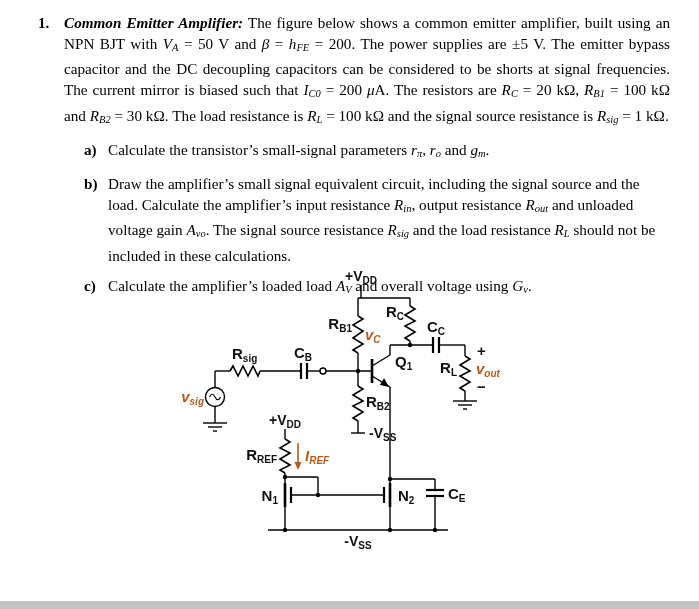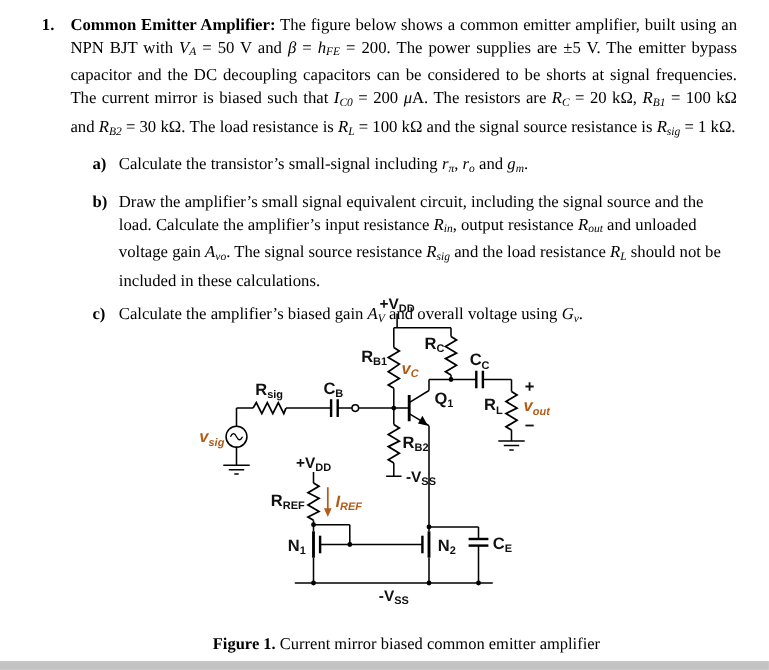--- a/index.html
+++ b/index.html
@@ -6,21 +6,21 @@
   .page{position:relative;width:699px;height:609px;background:#ffffff;overflow:hidden;
         font-family:"Liberation Serif",serif;color:#000;}
   .problem{position:absolute;left:38px;top:12px;width:632px;font-size:15.2px;line-height:21px;}
   .prow{display:flex;align-items:flex-start;}
   .pnum{font-weight:bold;width:26px;flex:0 0 26px;}
   .ptext{flex:1;text-align:justify;}
   .items{margin-left:46px;margin-top:9px;}
   .item{display:flex;align-items:flex-start;margin-bottom:9px;}
   .item-label{font-weight:bold;width:24px;flex:0 0 24px;}
   .item-text{flex:1;}
-  .b{font-weight:bold;}
+  .b{font-weight:bold;font-style:italic;}
   .i{font-style:italic;}
   .sub{font-size:69%;font-style:italic;vertical-align:-0.22em;}
   .figure{position:absolute;left:168px;top:261px;width:340px;height:300px;}
   .caption{position:absolute;left:40px;right:0;top:578px;text-align:center;font-size:15px;}
   .bottom-edge{position:absolute;left:0;right:0;bottom:0;height:8px;background:#c3c3c3;}
   
   .wire{stroke:#000;stroke-width:1.4;fill:none;}
   .thick{stroke:#000;stroke-width:2.6;fill:none;}
   .plate{stroke:#000;stroke-width:2.2;fill:none;}
   .zig{stroke:#000;stroke-width:1.6;fill:none;stroke-linejoin:miter;}
@@ -36,29 +36,29 @@
 <div class="page">
 
   <div class="problem">
     <div class="prow">
       <div class="pnum">1.</div>
       <div class="ptext"><span class="b">Common Emitter Amplifier:</span><span> The figure below shows a common emitter amplifier, built using an NPN BJT with </span><span class="i">V</span><span class="sub">A</span><span> = 50 V and </span><span class="i">β</span><span> = </span><span class="i">h</span><span class="sub">FE</span><span> = 200. The power supplies are ±5 V. The emitter bypass capacitor and the DC decoupling capacitors can be considered to be shorts at signal frequencies. The current mirror is biased such that </span><span class="i">I</span><span class="sub">C0</span><span> = 200 </span><span class="i">μ</span><span>A. The resistors are </span><span class="i">R</span><span class="sub">C</span><span> = 20 kΩ, </span><span class="i">R</span><span class="sub">B1</span><span> = 100 kΩ and </span><span class="i">R</span><span class="sub">B2</span><span> = 30 kΩ. The load resistance is </span><span class="i">R</span><span class="sub">L</span><span> = 100 kΩ and the signal source resistance is </span><span class="i">R</span><span class="sub">sig</span><span> = 1 kΩ.</span></div>
     </div>
     <div class="items">
       <div class="item">
         <div class="item-label">a)</div>
-        <div class="item-text"><span>Calculate the transistor’s small-signal including </span><span class="i">r</span><span class="sub">π</span><span>, </span><span class="i">r</span><span class="sub">o</span><span> and </span><span class="i">g</span><span class="sub">m</span><span>.</span></div>
+        <div class="item-text"><span>Calculate the transistor’s small-signal parameters </span><span class="i">r</span><span class="sub">π</span><span>, </span><span class="i">r</span><span class="sub">o</span><span> and </span><span class="i">g</span><span class="sub">m</span><span>.</span></div>
       </div>
       <div class="item">
         <div class="item-label">b)</div>
         <div class="item-text"><span>Draw the amplifier’s small signal equivalent circuit, including the signal source and the load. Calculate the amplifier’s input resistance </span><span class="i">R</span><span class="sub">in</span><span>, output resistance </span><span class="i">R</span><span class="sub">out</span><span> and unloaded voltage gain </span><span class="i">A</span><span class="sub">vo</span><span>. The signal source resistance </span><span class="i">R</span><span class="sub">sig</span><span> and the load resistance </span><span class="i">R</span><span class="sub">L</span><span> should not be included in these calculations.</span></div>
       </div>
       <div class="item">
         <div class="item-label">c)</div>
-        <div class="item-text"><span>Calculate the amplifier’s biased gain </span><span class="i">A</span><span class="sub">V</span><span> and overall voltage using </span><span class="i">G</span><span class="sub">v</span><span>.</span></div>
+        <div class="item-text"><span>Calculate the amplifier’s loaded load </span><span class="i">A</span><span class="sub">V</span><span> and overall voltage using </span><span class="i">G</span><span class="sub">v</span><span>.</span></div>
       </div>
     </div>
   </div>
 
   <div class="figure">
     <svg width="340" height="300" viewBox="0 0 340 300" xmlns="http://www.w3.org/2000/svg">
 
       <g>
         <line class="wire" x1="193" y1="24" x2="193" y2="37"></line>
         <line class="wire" x1="190" y1="37" x2="242" y2="37"></line>
@@ -193,16 +193,15 @@
       <text class="clab orange" x="137" y="200"><tspan>I</tspan><tspan class="ssub" dy="3">REF</tspan></text>
       <text class="clab supply" x="201" y="177"><tspan>-V</tspan><tspan class="ssub" dy="3">SS</tspan></text>
       <text class="clab" x="198" y="146"><tspan>R</tspan><tspan class="ssub" dy="3">B2</tspan></text>
       <text class="clab" x="110" y="240" text-anchor="end"><tspan>N</tspan><tspan class="ssub" dy="3">1</tspan></text>
       <text class="clab" x="230" y="240"><tspan>N</tspan><tspan class="ssub" dy="3">2</tspan></text>
       <text class="clab" x="280" y="238"><tspan>C</tspan><tspan class="ssub" dy="3">E</tspan></text>
       <text class="clab supply" x="190" y="285" text-anchor="middle"><tspan>-V</tspan><tspan class="ssub" dy="3">SS</tspan></text>
     </svg>
   </div>
 
-  <div class="caption"><span class="b">Figure 1.</span><span> Current mirror biased common emitter amplifier</span></div>
 
   <div class="bottom-edge"></div>
 </div>
 
 </body></html>

